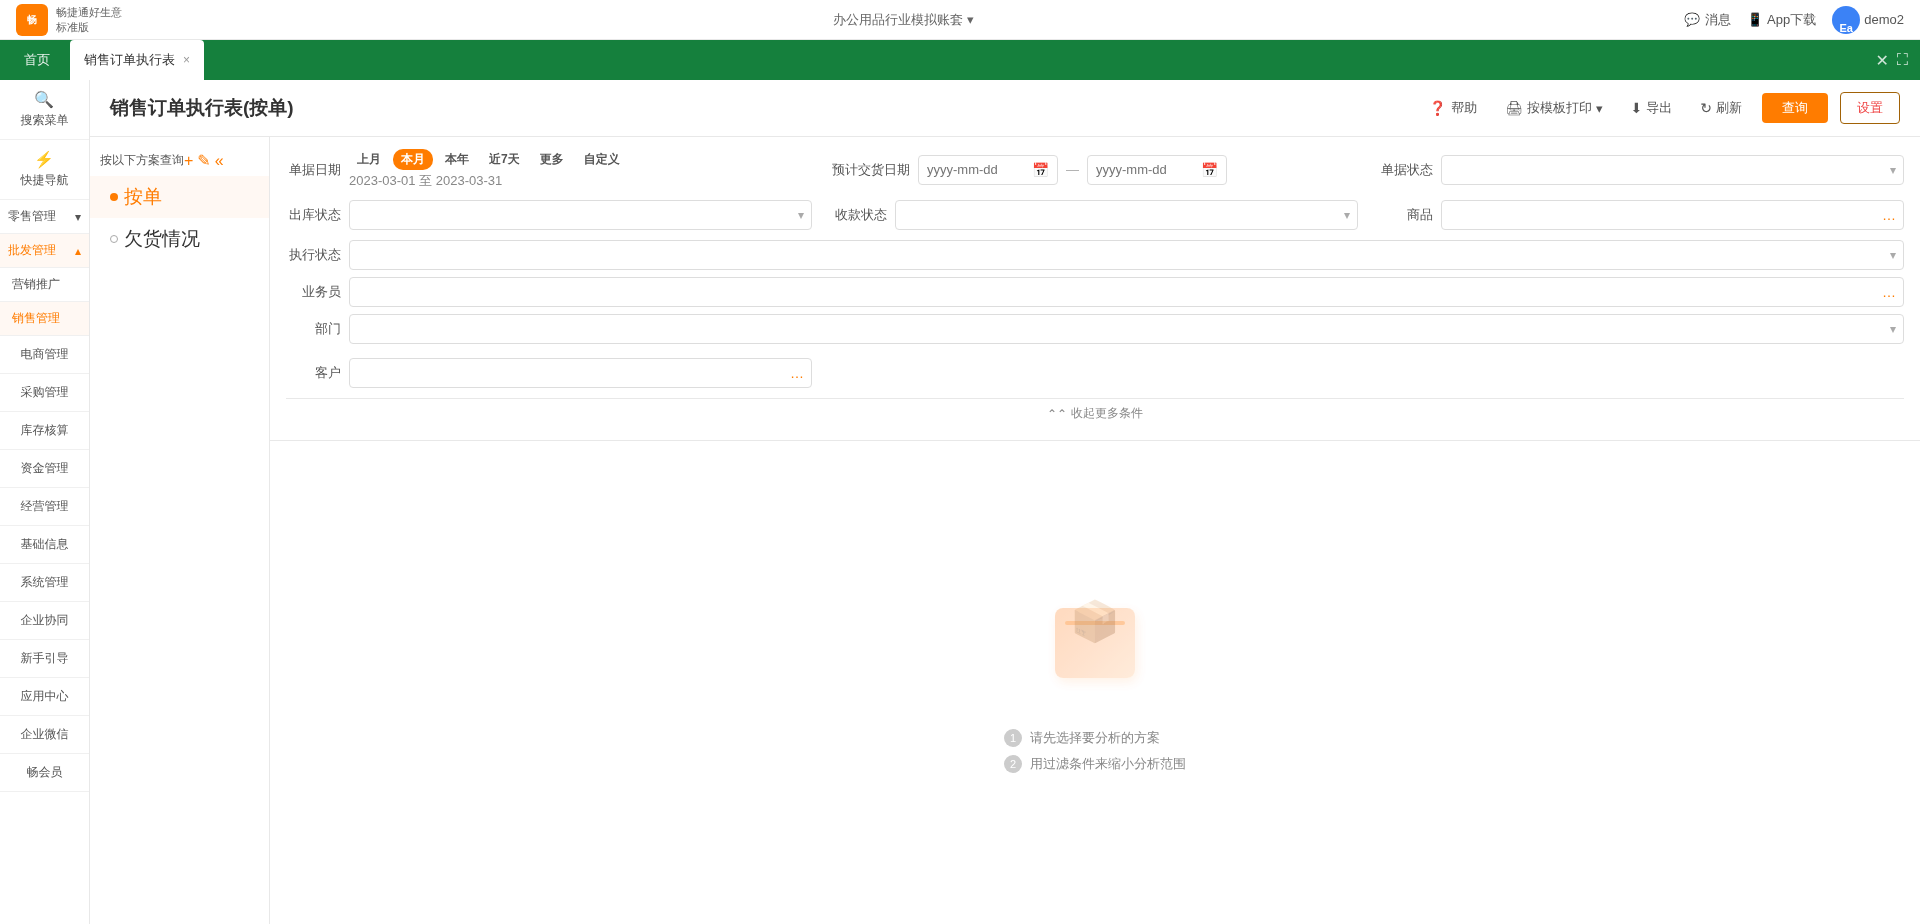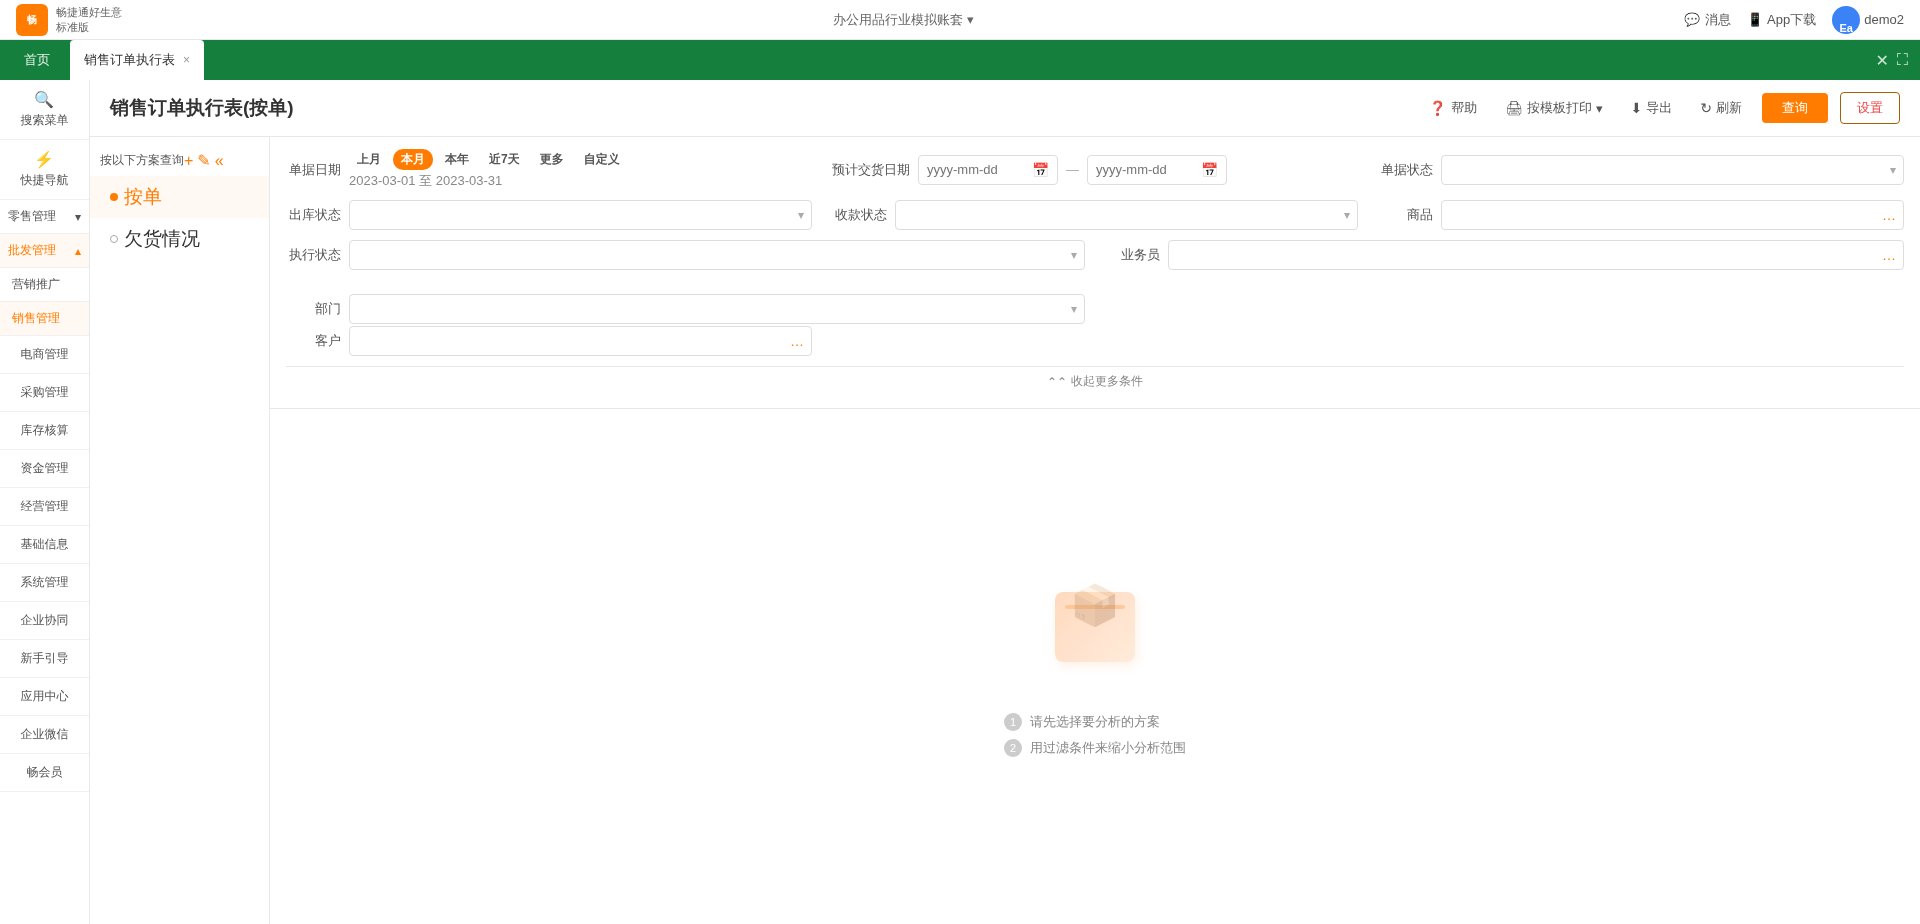--- a/index.html
+++ b/index.html
@@ -583,21 +583,21 @@
 
             <div class="filter-cell">
               <span class="filter-cell-label">商品</span>
               <div class="filter-cell-control pos-relative">
                 <input class="filter-input" type="text" style="">
                 <span class="filter-dots">…</span>
               </div>
             </div>
           </div>
 
-          <div style="display:grid; grid-template-columns: 1fr 1fr; gap:24px 20px; margin-bottom:2px;">
+          <div style="display:grid; grid-template-columns: 1fr; gap:7px 20px; margin-bottom:14px;">
             <div class="filter-cell">
               <span class="filter-cell-label">执行状态</span>
               <div class="filter-cell-control pos-relative">
                 <select class="filter-select">
                   <option value=""></option>
                 </select>
                 <span class="filter-dropdown-icon">▾</span>
               </div>
             </div>
 

